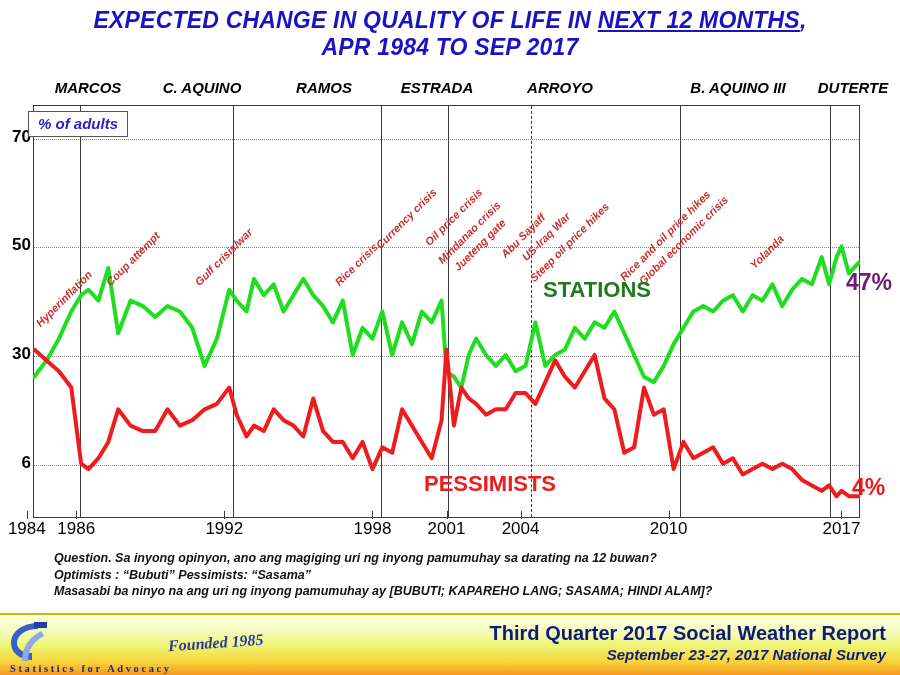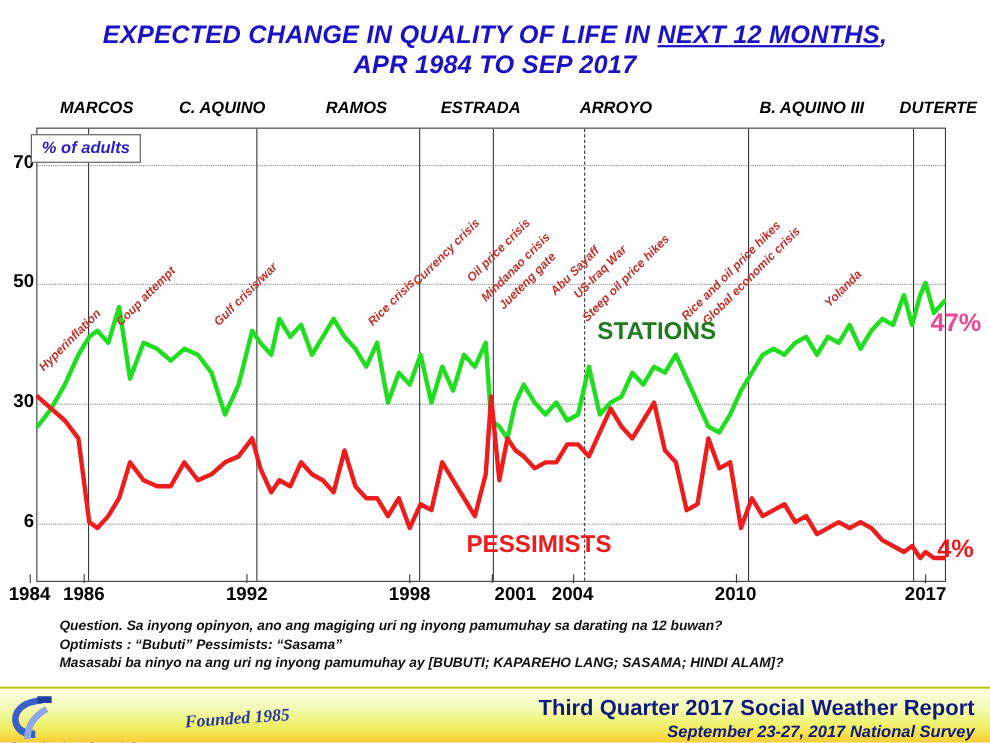--- a/index.html
+++ b/index.html
@@ -2,21 +2,21 @@
 <html><head>
 <meta charset="utf-8">
 <style>
   html,body{margin:0;padding:0;}
   body{
     width:900px;height:675px;overflow:hidden;
     background:#ffffff;
     font-family:"Liberation Sans", sans-serif;
     position:relative;
   }
-  #root{position:absolute;left:0;top:12px;width:900px;height:525px;}
+  #root{position:absolute;left:0;top:1px;width:900px;height:525px;}
 
   
   .title-wrap{position:absolute;left:0;top:6px;width:900px;text-align:center;}
   .title-line{
     color:#1a12c4;font-weight:bold;font-style:italic;
     font-size:23px;letter-spacing:.2px;line-height:27px;white-space:nowrap;
   }
   .title-underline{text-decoration:underline;}
 
   
@@ -46,21 +46,21 @@
   }
 
   
   .ytick{
     position:absolute;right:0;width:30px;text-align:right;
     font-weight:bold;font-size:17px;color:#000;
   }
   .ylabels{position:absolute;left:0;top:104px;width:31px;height:413px;}
   .xlabels{position:absolute;left:0;top:518px;width:900px;height:24px;}
   .xtick{
-    position:absolute;top:0;font-weight:bold;font-size:17px;color:#000;
+    position:absolute;top:0;font-weight:normal;font-size:17px;color:#000;
     white-space:nowrap;
   }
 
   
   #chart-svg{position:absolute;left:33px;top:104px;}
 
   
   .event{
     position:absolute;
     color:#c5302b;font-size:11px;font-weight:bold;font-style:italic;
@@ -69,21 +69,21 @@
     z-index:5;
   }
 
   
   .series-label{
     position:absolute;font-weight:bold;font-size:22px;white-space:nowrap;z-index:6;
   }
   .lbl-opt{color:#1f7a1f;}
   .lbl-pes{color:#ee1c1c;}
   .endval{position:absolute;font-weight:bold;font-size:23px;white-space:nowrap;z-index:6;}
-  .end-opt{color:#ec4899;}
+  .end-opt{color:#701a75;}
   .end-pes{color:#e81c1c;}
 
   
   .qblock{position:absolute;left:54px;top:549px;width:820px;}
   .qline{
     font-style:italic;font-weight:bold;font-size:12.5px;color:#111;
     line-height:16.5px;white-space:nowrap;
   }
 
   
@@ -191,21 +191,21 @@
 
   <div class="xlabels" id="xlabels">
       <div class="xtick" style="left: 4.82836px; width: 44px; text-align: center;">1984</div>
       <div style="position: absolute; left: 26.8284px; top: -8px; width: 0px; height: 8px; border-left: 1.4px solid rgb(58, 58, 58);"></div>
       <div class="xtick" style="left: 54.2015px; width: 44px; text-align: center;">1986</div>
       <div style="position: absolute; left: 76.2015px; top: -8px; width: 0px; height: 8px; border-left: 1.4px solid rgb(58, 58, 58);"></div>
       <div class="xtick" style="left: 202.321px; width: 44px; text-align: center;">1992</div>
       <div style="position: absolute; left: 224.321px; top: -8px; width: 0px; height: 8px; border-left: 1.4px solid rgb(58, 58, 58);"></div>
       <div class="xtick" style="left: 350.44px; width: 44px; text-align: center;">1998</div>
       <div style="position: absolute; left: 372.44px; top: -8px; width: 0px; height: 8px; border-left: 1.4px solid rgb(58, 58, 58);"></div>
-      <div class="xtick" style="left: 424.5px; width: 44px; text-align: center; margin-left: 22px;">2001</div>
+      <div class="xtick" style="left: 424.5px; width: 44px; text-align: center;">2001</div>
       <div style="position: absolute; left: 446.5px; top: -8px; width: 0px; height: 8px; border-left: 1.4px solid rgb(58, 58, 58);"></div>
       <div class="xtick" style="left: 498.56px; width: 44px; text-align: center;">2004</div>
       <div style="position: absolute; left: 520.56px; top: -8px; width: 0px; height: 8px; border-left: 1.4px solid rgb(58, 58, 58);"></div>
       <div class="xtick" style="left: 646.679px; width: 44px; text-align: center;">2010</div>
       <div style="position: absolute; left: 668.679px; top: -8px; width: 0px; height: 8px; border-left: 1.4px solid rgb(58, 58, 58);"></div>
       <div class="xtick" style="left: 819.485px; width: 44px; text-align: center;">2017</div>
       <div style="position: absolute; left: 841.485px; top: -8px; width: 0px; height: 8px; border-left: 1.4px solid rgb(58, 58, 58);"></div>
     </div>
 
   <div class="qblock">

